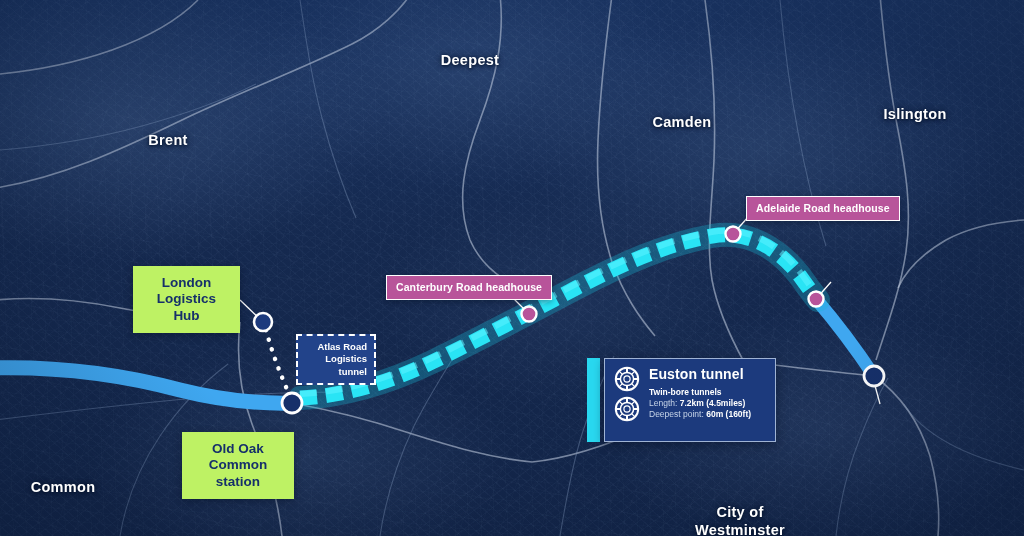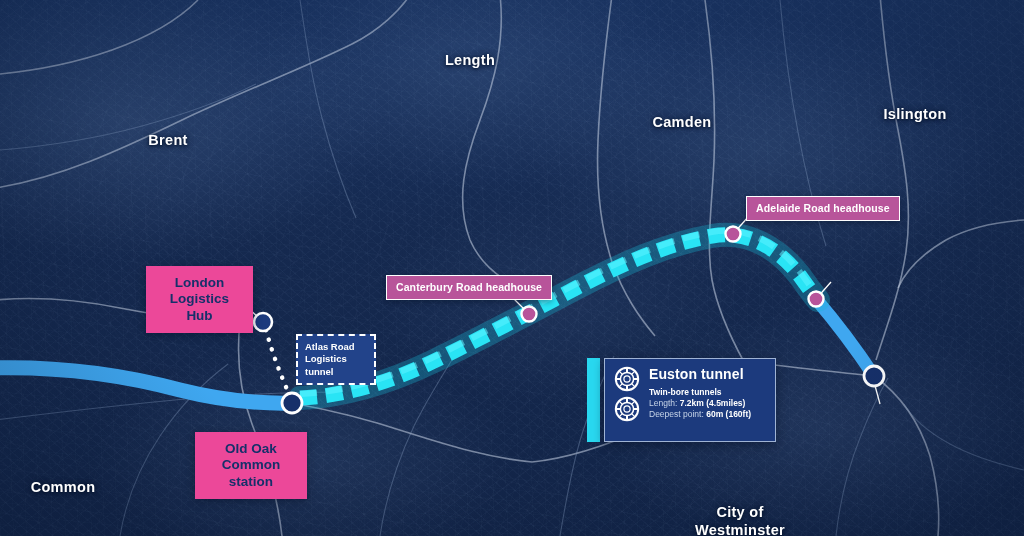--- a/index.html
+++ b/index.html
@@ -63,30 +63,29 @@
     font-size: 14.5px;
     letter-spacing: .3px;
     text-align: center;
     text-shadow: 0 1px 3px rgba(5,18,42,.95), 0 0 7px rgba(5,18,42,.85);
     white-space: pre-line;
     line-height: 1.22;
     pointer-events: none;
   }
   .white-label {
     position: absolute;
-    background: #ec4899;
+    background: #bef264;
     color: #16306a;
     font-weight: bold;
     font-size: 13.5px;
     line-height: 1.22;
     text-align: center;
     padding: 9px 12px;
     white-space: pre-line;
     box-shadow: 0 2px 8px rgba(3,14,35,.45);
-    margin-left: 13px;
   }
   .pink-label {
     position: absolute;
     background: #b8549a;
     border: 1.6px solid #ffffff;
     color: #ffffff;
     font-weight: bold;
     font-size: 10.5px;
     letter-spacing: .1px;
     padding: 5px 9px 6px;
@@ -94,21 +93,21 @@
     box-shadow: 0 2px 6px rgba(3,14,35,.4);
   }
   .dashed-label {
     position: absolute;
     background: #22438a;
     border: 2px dashed #ffffff;
     color: #ffffff;
     font-weight: bold;
     font-size: 9.5px;
     line-height: 1.3;
-    text-align: left;
+    text-align: right;
     padding: 5px 7px;
     white-space: pre-line;
   }
 
   
   .info-accent {
     position: absolute;
     left: 587px; top: 358px;
     width: 13px; height: 84px;
     background: #29d8f0;
@@ -218,21 +217,21 @@
     <circle cx="816" cy="299" r="7.5" fill="#b8549a" stroke="#ffffff" stroke-width="2.4"></circle>
 
     <circle cx="263" cy="322" r="9" fill="#1c3a7d" stroke="#ffffff" stroke-width="2.6"></circle>
     <circle cx="292" cy="403" r="10" fill="#16306a" stroke="#ffffff" stroke-width="2.8"></circle>
     <circle cx="874" cy="376" r="10" fill="#16306a" stroke="#ffffff" stroke-width="2.8"></circle>
   </svg>
 
   <div class="vignette"></div>
 
   <div class="borough" style="left:118px;top:132px;width:100px">Brent</div>
-  <div class="borough" style="left:420px;top:52px;width:100px">Length</div>
+  <div class="borough" style="left:420px;top:52px;width:100px">Deepest</div>
   <div class="borough" style="left:632px;top:114px;width:100px">Camden</div>
   <div class="borough" style="left:865px;top:106px;width:100px">Islington</div>
   <div class="borough" style="left:13px;top:479px;width:100px">Common</div>
   <div class="borough" style="left:675px;top:504px;width:130px">City of
 Westminster</div>
 
   <div class="white-label" style="left:133px;top:266px;width:107px">London
 Logistics Hub</div>
   <div class="white-label" style="left:182px;top:432px;width:112px">Old Oak
 Common station</div>

